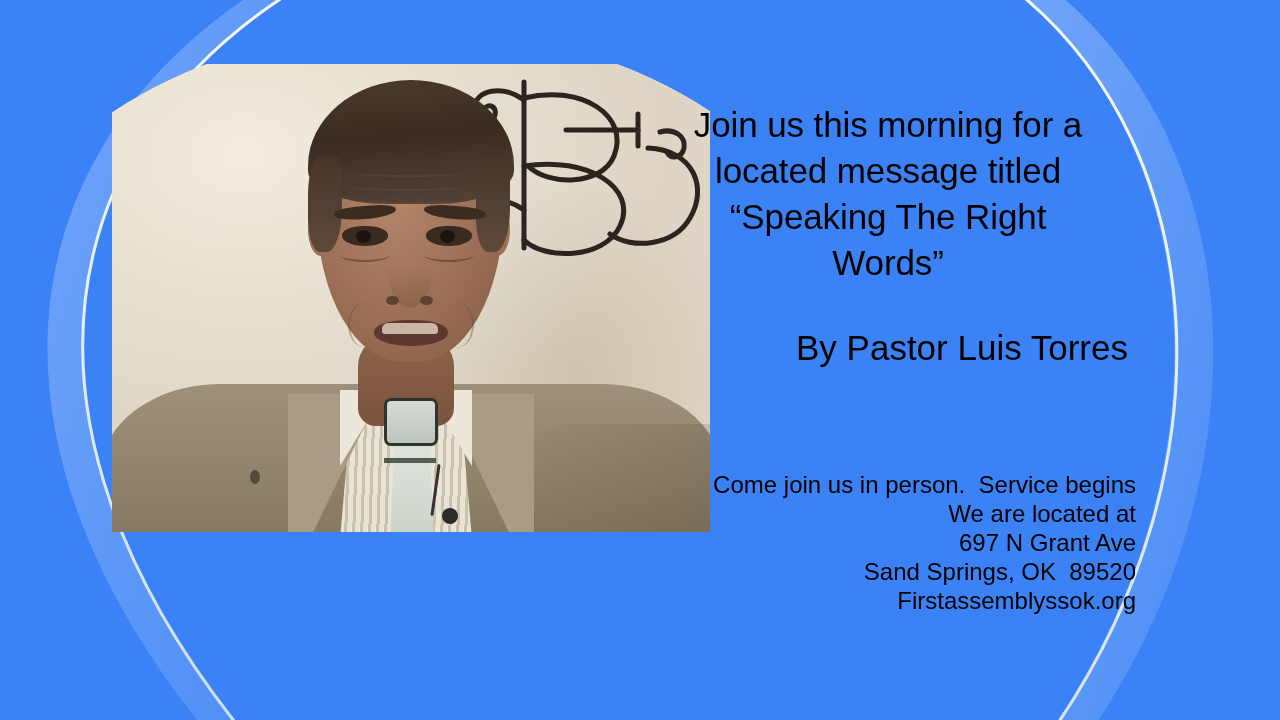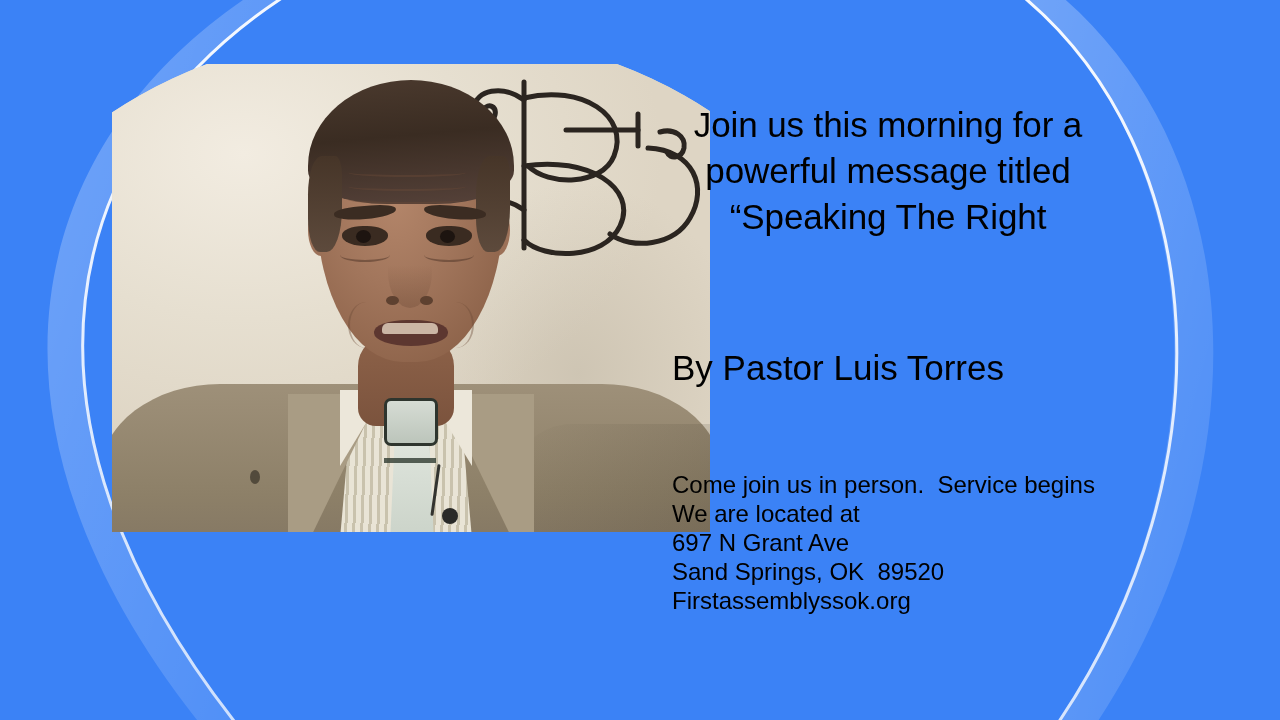--- a/index.html
+++ b/index.html
@@ -303,35 +303,34 @@
     top: 102px;
     width: 432px;
     text-align: center;
     font-size: 35px;
     line-height: 46px;
     color: #000;
     letter-spacing: -0.1px;
   }
   #byline {
     position: absolute;
-    left: 672px;
+    left: 696px;
     top: 327px;
     width: 432px;
-    text-align: left;
+    text-align: right;
     font-size: 35px;
     line-height: 42px;
     color: #000;
-    margin-top: 20px;
   }
   #details {
     position: absolute;
-    left: 672px;
+    left: 704px;
     top: 470px;
     width: 432px;
-    text-align: left;
+    text-align: right;
     font-size: 24px;
     line-height: 29px;
     color: #000;
   }
   #details .line { white-space: pre; }
 </style>
 </head>
 <body>
 
 <div id="slide">
@@ -426,22 +425,23 @@
           <div class="mouth"></div>
           <div class="teeth"></div>
         </div>
 
       </div>
     </div>
   </div>
 
   <div id="headline">
     <div>Join us this morning for a</div>
-    <div>powerful message titled</div>
+    <div>located message titled</div>
     <div>“Speaking The Right</div>
+    <div>Words”</div>
   </div>
 
   <div id="byline">By Pastor Luis Torres</div>
 
   <div id="details">
     <div class="line">Come join us in person.  Service begins</div>
     <div class="line">We are located at</div>
     <div class="line">697 N Grant Ave</div>
     <div class="line">Sand Springs, OK  89520</div>
     <div class="line">Firstassemblyssok.org</div>

